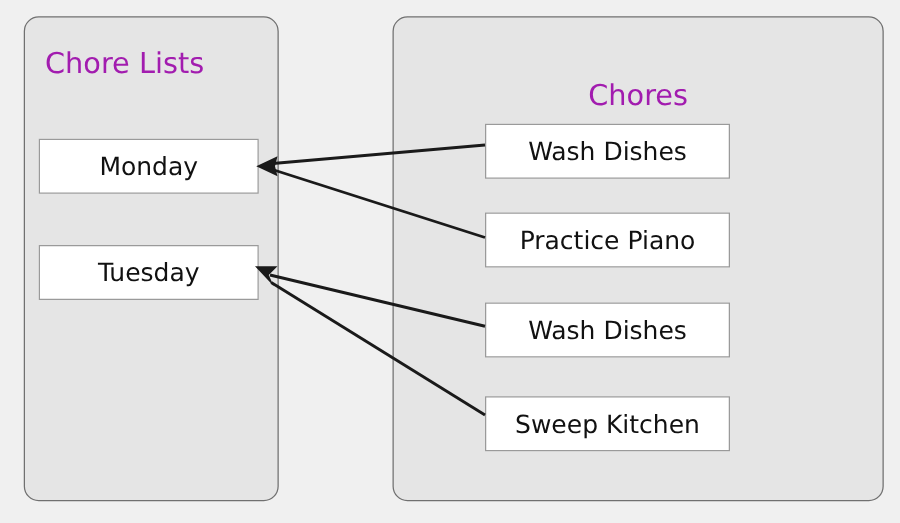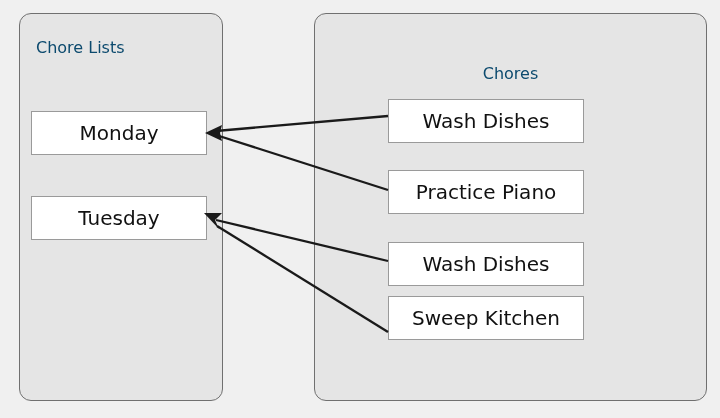--- a/index.html
+++ b/index.html
@@ -32,22 +32,22 @@
     height: 388px;
   }
   #group-chores {
     left: 314px;
     top: 13px;
     width: 393px;
     height: 388px;
   }
   .group-title {
     position: absolute;
-    font-size: 16px;
-    color: #0c4a6e;
+    font-size: 23px;
+    color: #a21caf;
     letter-spacing: 0px;
     white-space: nowrap;
     line-height: 1;
   }
   #title-chore-lists {
     left: 16px;
     top: 26px;
   }
   #title-chores {
     left: 0;
@@ -77,21 +77,21 @@
   #node-tuesday { top: 196px; }
 
   .chore-node {
     left: 388px;
     width: 196px;
     height: 44px;
   }
   #node-chore-0 { top: 99px; }
   #node-chore-1 { top: 170px; }
   #node-chore-2 { top: 242px; }
-  #node-chore-3 { top: 296px; }
+  #node-chore-3 { top: 317px; }
 
   #edge-layer {
     position: absolute;
     left: 0;
     top: 0;
     width: 720px;
     height: 418px;
     pointer-events: none;
   }
   #edge-layer line {

